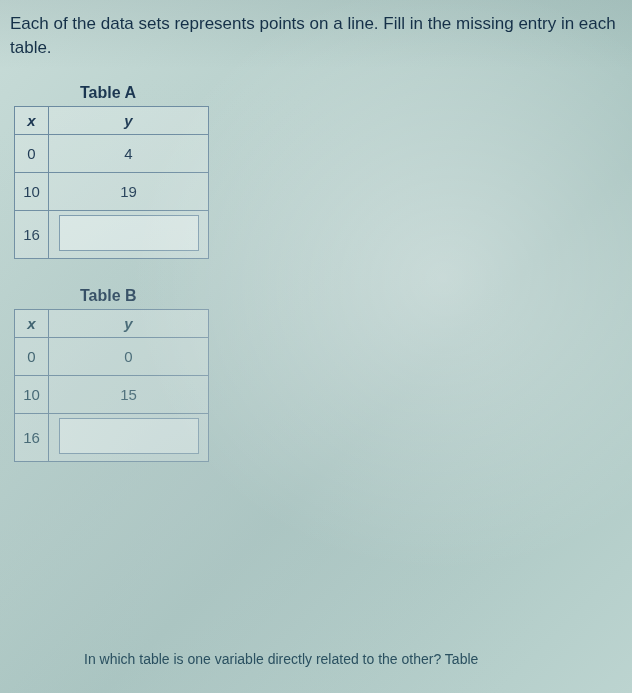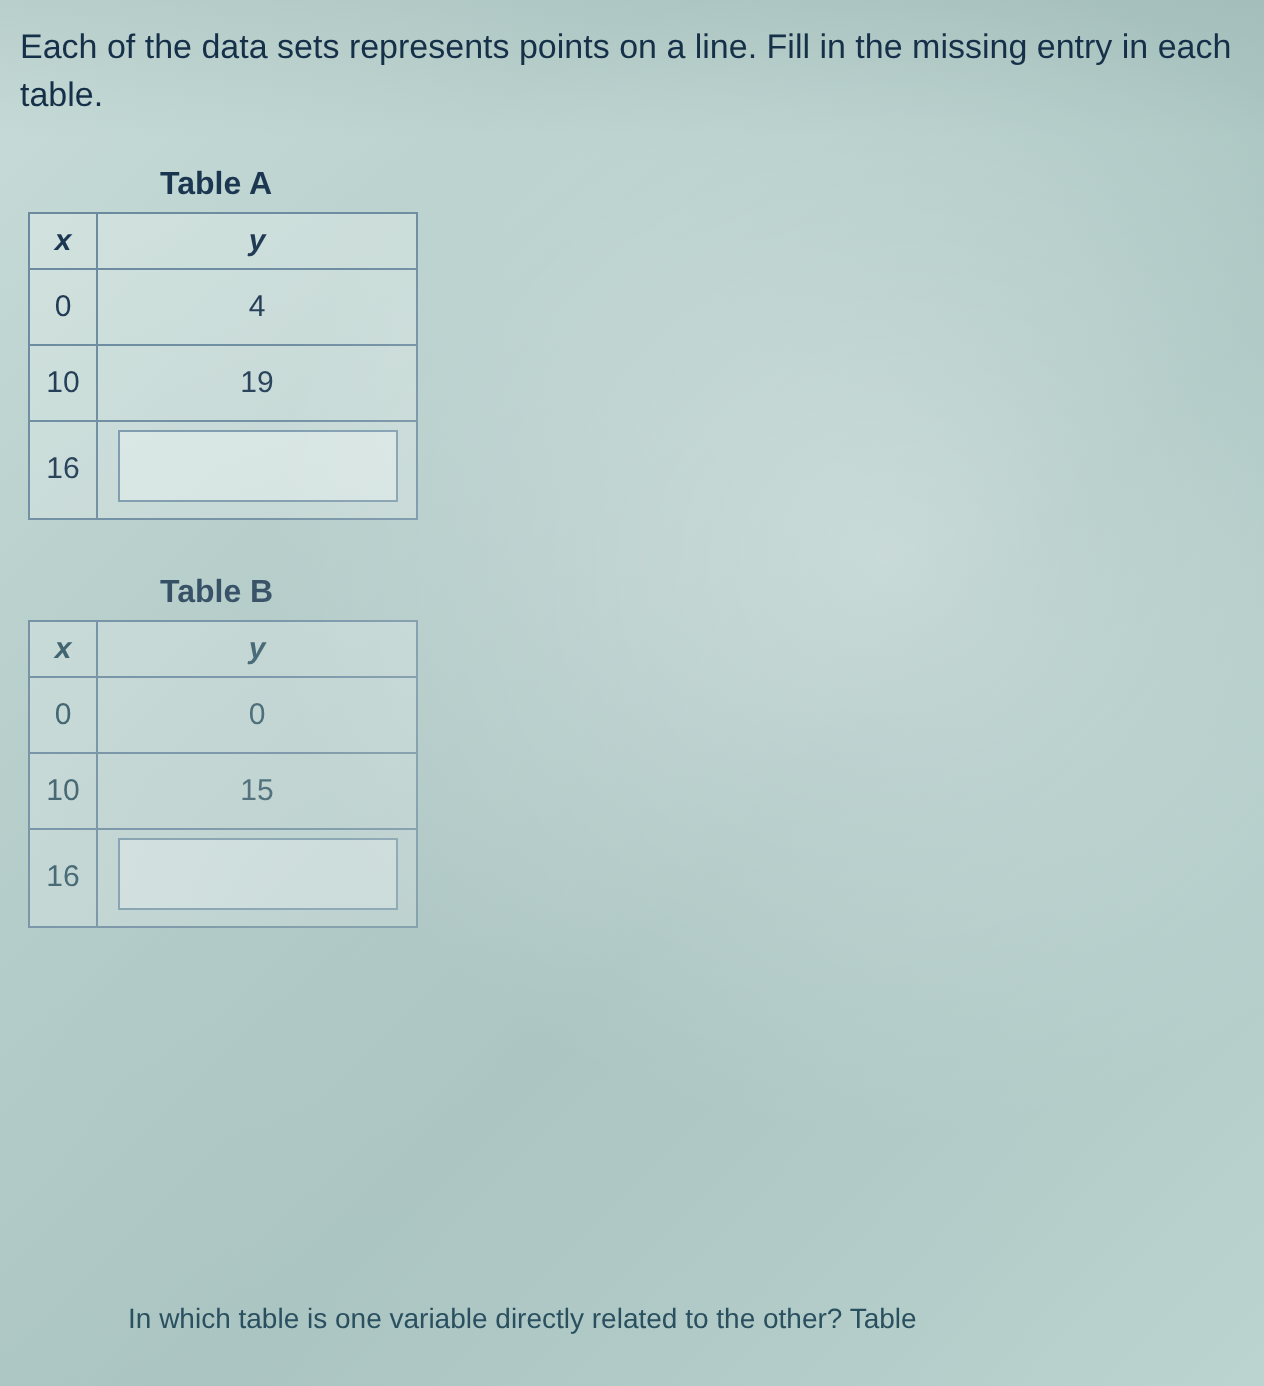--- a/index.html
+++ b/index.html
@@ -67,21 +67,21 @@
     border: 1px solid #7a98ac;
     background: rgba(240,248,246,0.5);
     display: inline-block;
   }
   .table-b th, .table-b td {
     color: #2a5060;
   }
   .footer-q {
     position: absolute;
     bottom: 26px;
-    left: 64px;
+    left: 84px;
     font-size: 14px;
     color: #2a5060;
   }
 </style>
 </head>
 <body>
 
 <div class="instructions">Each of the data sets represents points on a line.  Fill in the missing entry in each table.</div>
 
 <div class="table-title">Table A</div>

